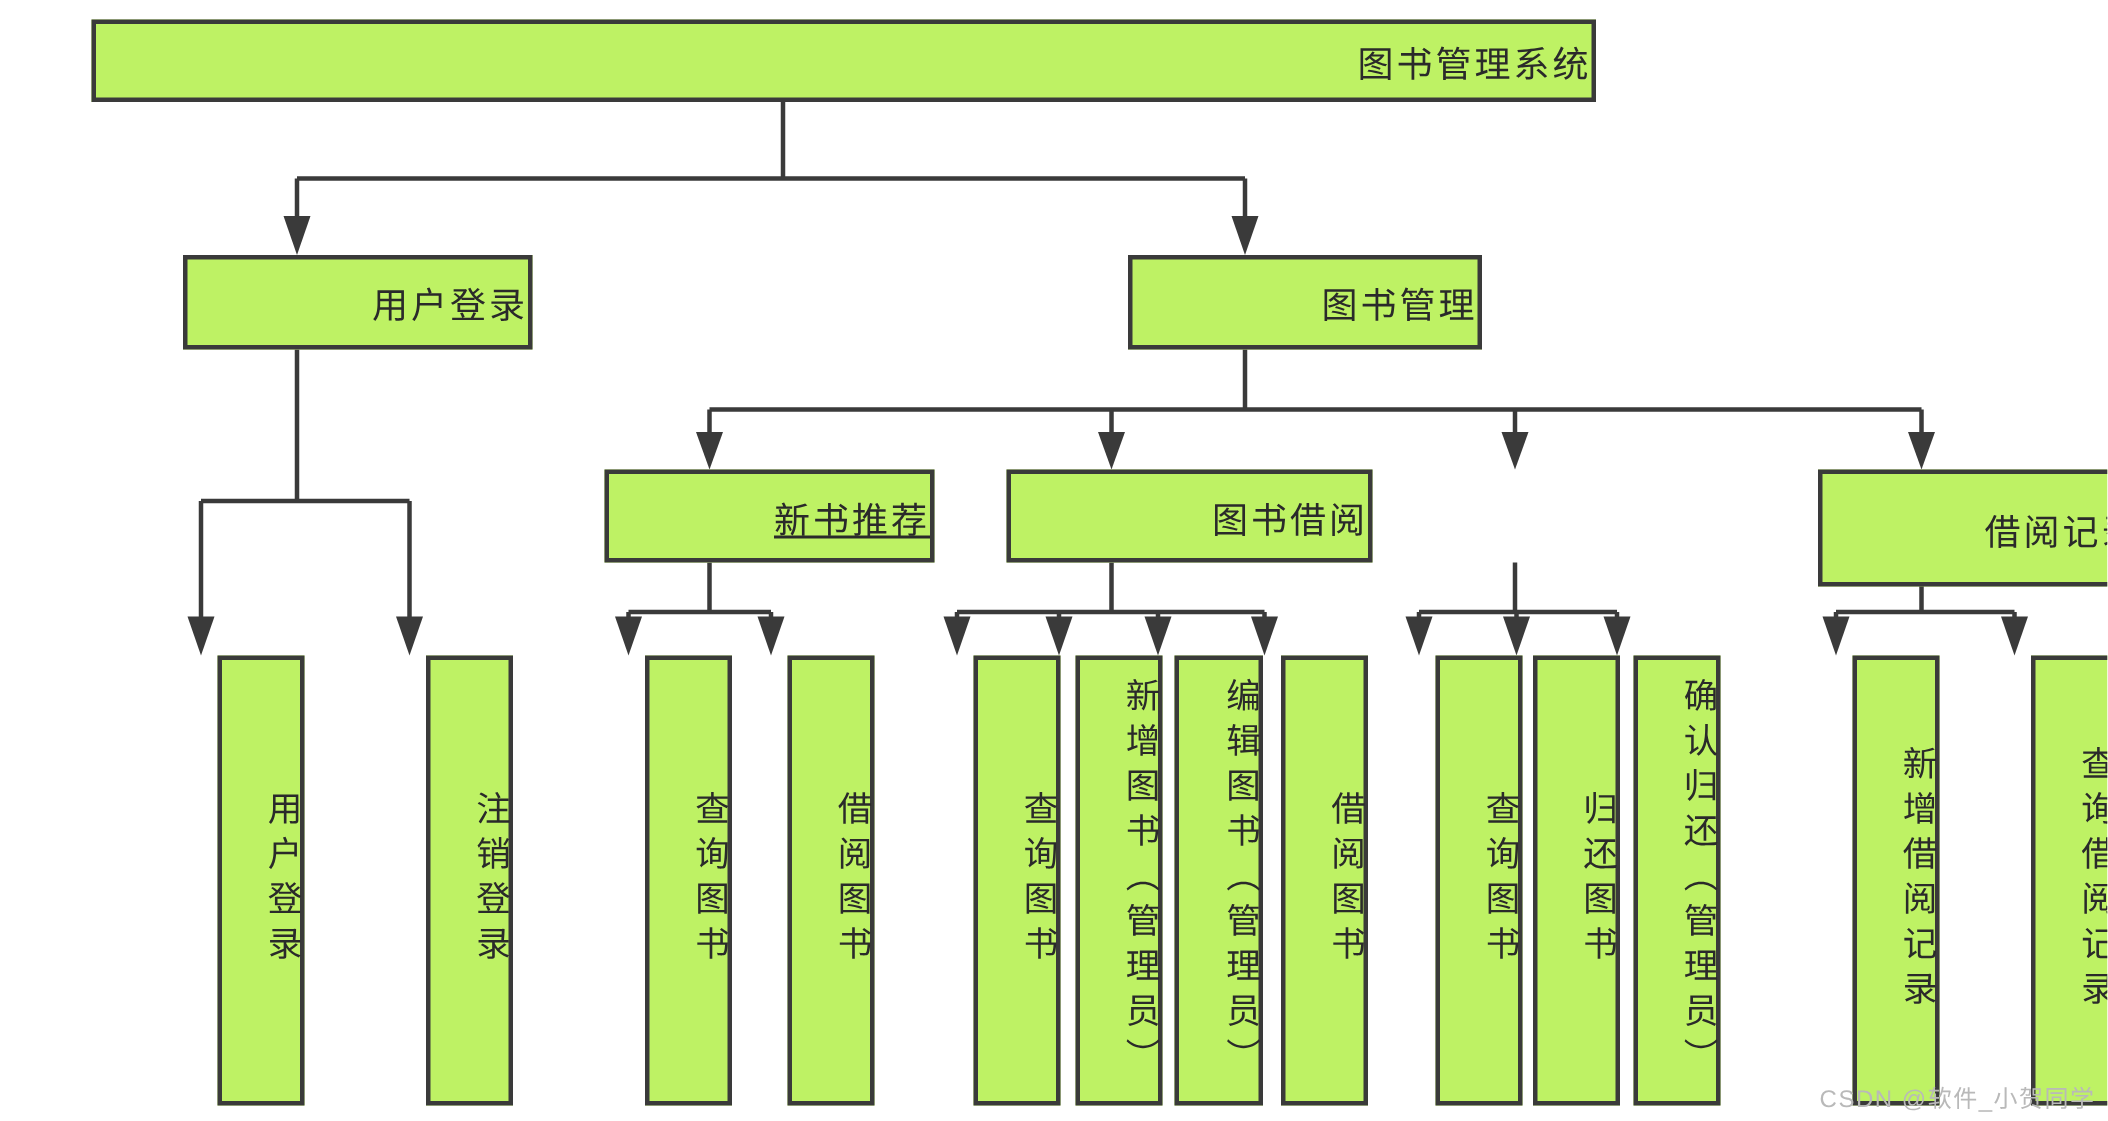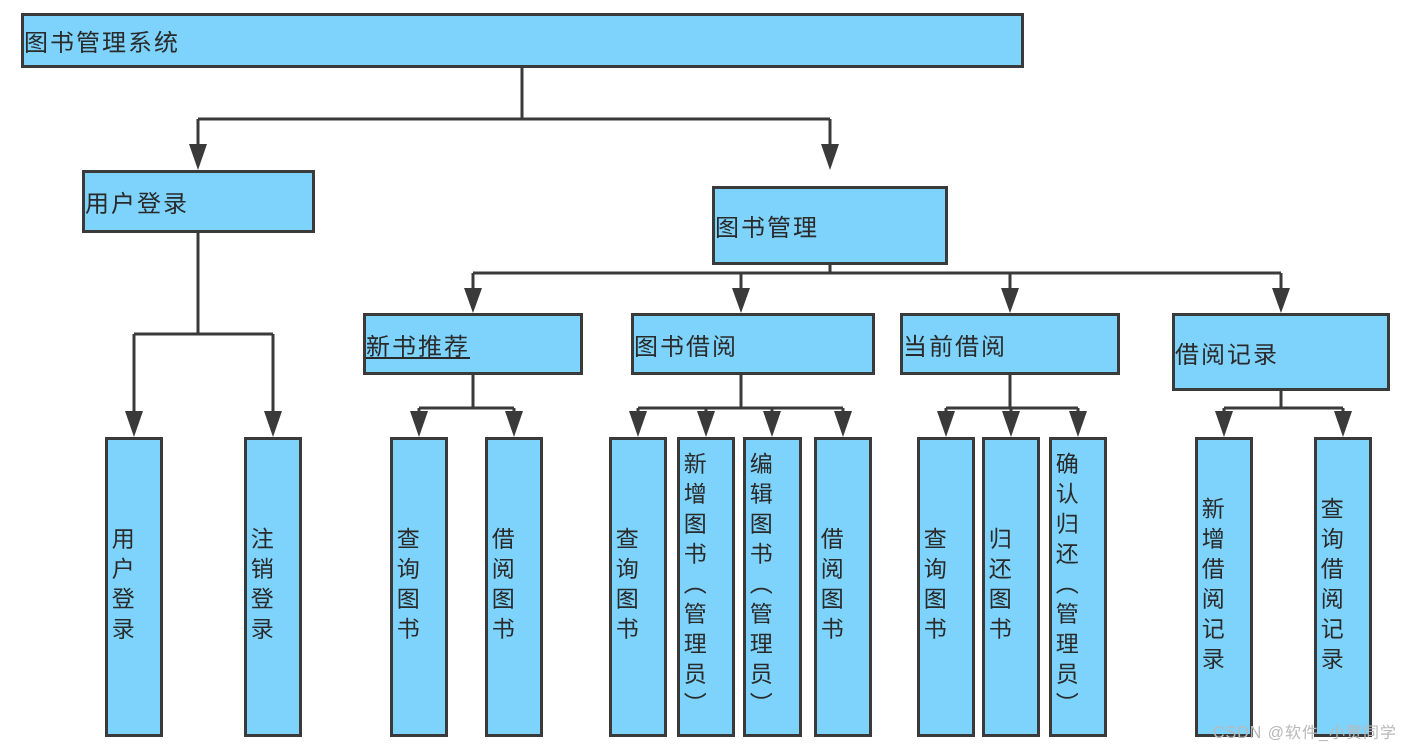--- a/index.html
+++ b/index.html
@@ -18,25 +18,26 @@
   #wires {
     position: absolute;
     left: 0; top: 0;
     width: 1405px; height: 747px;
     pointer-events: none;
   }
   .box {
     position: absolute;
     box-sizing: border-box;
     border: 3px solid #3a3a3a;
-    background: #7dd3fc;
+    background: #bef264;
     display: flex;
     align-items: center;
-    justify-content: flex-start;
+    justify-content: flex-end;
     color: #2a2a2a;
+    margin-left: 40px;
   }
   .hlabel {
     font-size: 24px;
     letter-spacing: 2px;
     white-space: nowrap;
   }
   .vlabel {
     writing-mode: vertical-rl;
     text-orientation: mixed;
     font-size: 23px;
@@ -124,32 +125,29 @@
     </g>
   </svg>
 
   <div class="box" style="left:21px; top:13px; width:1003px; height:55px;">
     <span class="hlabel">图书管理系统</span>
   </div>
 
   <div class="box" style="left:82px; top:170px; width:233px; height:63px;">
     <span class="hlabel">用户登录</span>
   </div>
-  <div class="box" style="left:712px; top:186px; width:236px; height:79px;">
+  <div class="box" style="left:712px; top:170px; width:236px; height:63px;">
     <span class="hlabel">图书管理</span>
   </div>
 
   <div class="box" style="left:363px; top:313px; width:220px; height:62px;text-decoration:underline;">
     <span class="hlabel">新书推荐</span>
   </div>
   <div class="box" style="left:631px; top:313px; width:244px; height:62px;">
     <span class="hlabel">图书借阅</span>
-  </div>
-  <div class="box" style="left:900px; top:313px; width:220px; height:62px;">
-    <span class="hlabel">当前借阅</span>
   </div>
   <div class="box" style="left:1172px; top:313px; width:218px; height:78px;">
     <span class="hlabel">借阅记录</span>
   </div>
 
   <div class="box" style="left:105px; top:437px; width:58px; height:300px;">
     <span class="vlabel">用户登录</span>
   </div>
   <div class="box" style="left:244px; top:437px; width:58px; height:300px;">
     <span class="vlabel">注销登录</span>

